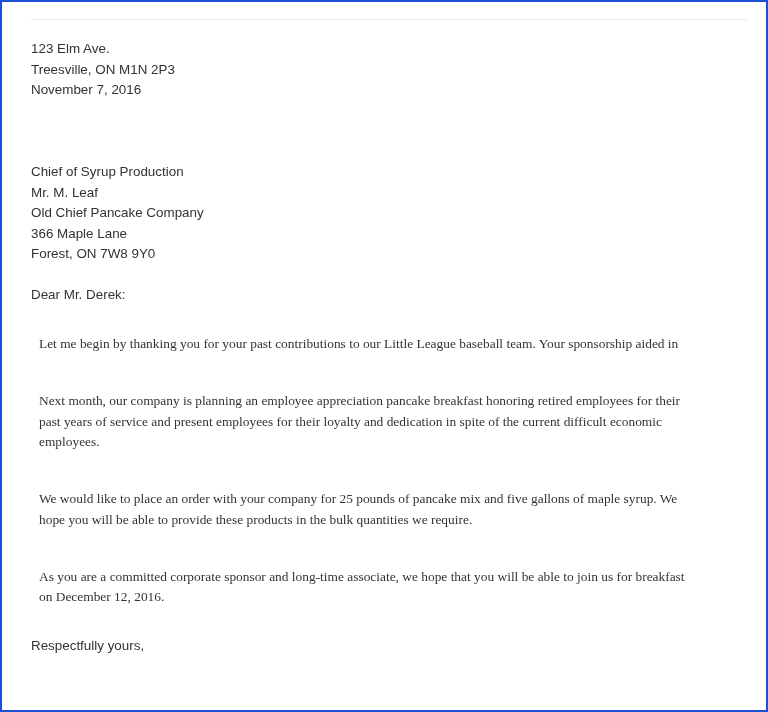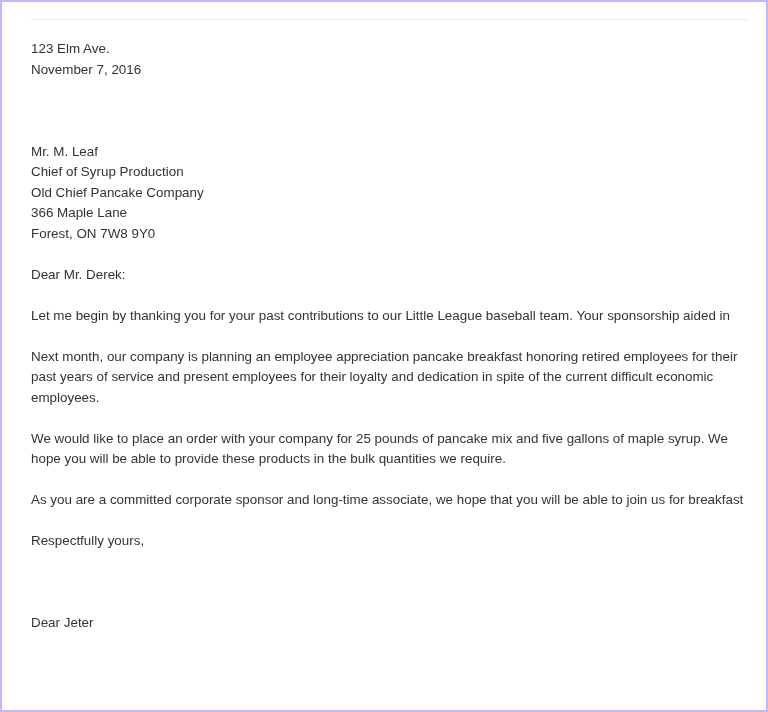--- a/index.html
+++ b/index.html
@@ -11,21 +11,21 @@
       width: 768px;
       height: 712px;
       overflow: hidden;
     }
     .frame {
       position: absolute;
       left: 0;
       top: 0;
       width: 764px;
       height: 708px;
-      border: 2px solid #c4b5fd;
+      border: 2px solid #1d4ed8;
       background: #ffffff;
     }
     .top-rule {
       position: absolute;
       left: 29px;
       top: 17px;
       width: 716px;
       height: 1px;
       background: #ececec;
     }
@@ -43,42 +43,44 @@
       display: block;
       white-space: nowrap;
     }
     .block {
       margin: 0;
     }
     .gap-lg { height: 61.5px; }
     .gap-sm { height: 20.5px; }
     .gap-sig { height: 61.5px; }
     .para {
-      margin: 0;
+      margin: 8px;
       white-space: normal;
+      font-family: Liberation Serif, serif;
     }
   </style>
 </head>
 <body>
 
 <div class="frame">
   <div class="top-rule"></div>
 
   <div class="letter">
 
     <div class="block">
       <span class="line">123 Elm Ave.</span>
+      <span class="line">Treesville, ON M1N 2P3</span>
       <span class="line">November 7, 2016</span>
     </div>
 
     <div class="gap-lg"></div>
 
     <div class="block">
+      <span class="line">Chief of Syrup Production</span>
       <span class="line">Mr. M. Leaf</span>
-      <span class="line">Chief of Syrup Production</span>
       <span class="line">Old Chief Pancake Company</span>
       <span class="line">366 Maple Lane</span>
       <span class="line">Forest, ON 7W8 9Y0</span>
     </div>
 
     <div class="gap-sm"></div>
 
     <span class="line">Dear Mr. Derek:</span>
 
     <div class="gap-sm"></div>
@@ -99,20 +101,21 @@
 
     <div class="para">
       <span class="line">We would like to place an order with your company for 25 pounds of pancake mix and five gallons of maple syrup. We</span>
       <span class="line">hope you will be able to provide these products in the bulk quantities we require.</span>
     </div>
 
     <div class="gap-sm"></div>
 
     <div class="para">
       <span class="line">As you are a committed corporate sponsor and long-time associate, we hope that you will be able to join us for breakfast</span>
+      <span class="line">on December 12, 2016.</span>
     </div>
 
     <div class="gap-sm"></div>
 
     <span class="line">Respectfully yours,</span>
 
     <div class="gap-sig"></div>
 
     <span class="line">Dear Jeter</span>
   </div>

